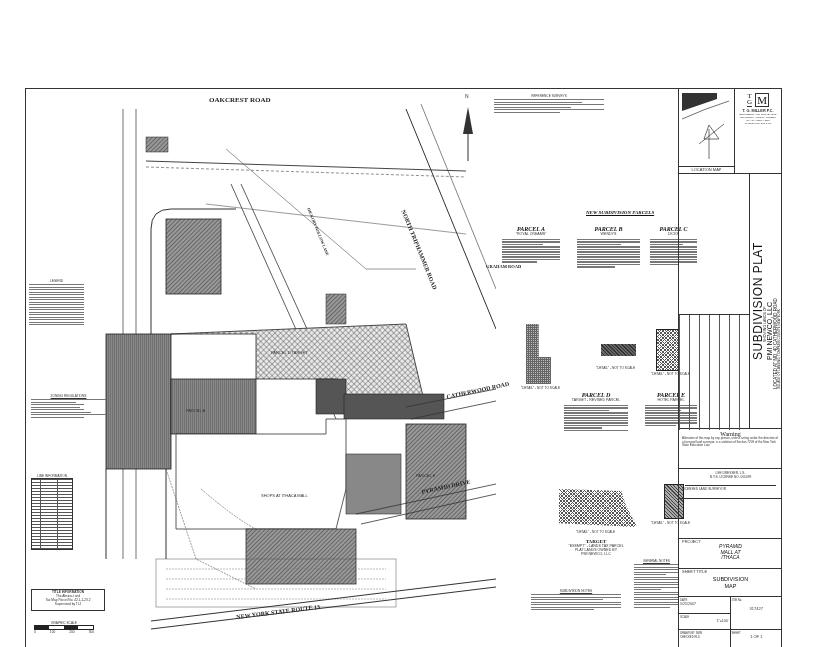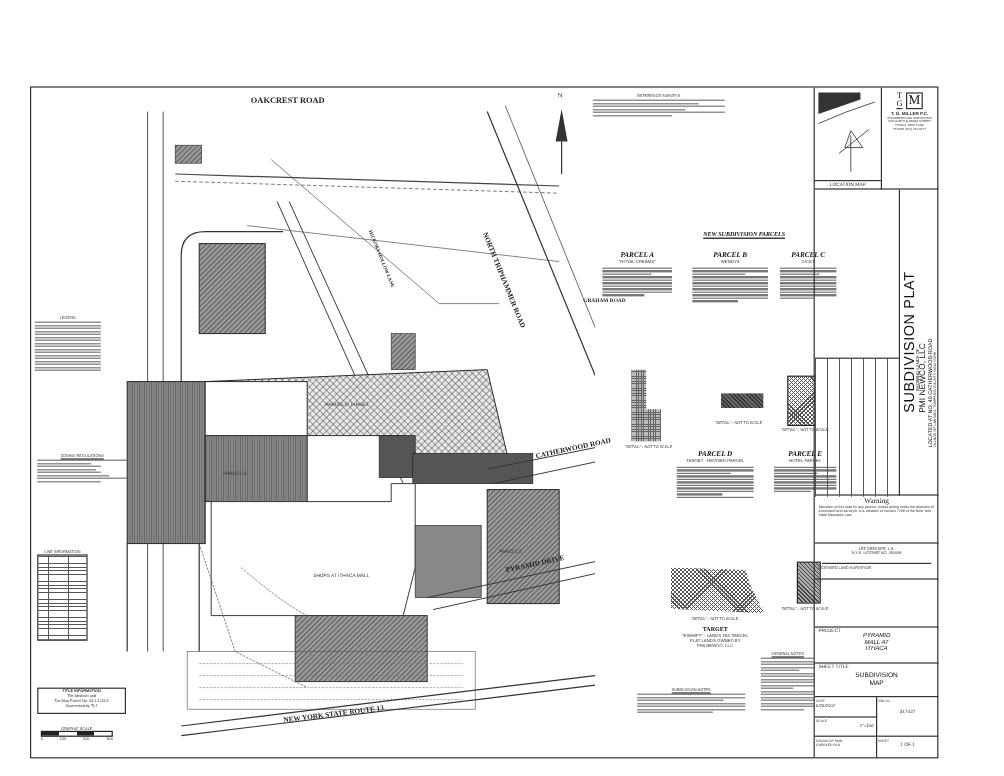--- a/index.html
+++ b/index.html
@@ -1,17 +1,17 @@
 <!DOCTYPE html>
 <html><head>
 <meta charset="utf-8">
 <style>
   html,body{margin:0;padding:0;background:#fff;}
   body{width:837px;height:647px;position:relative;overflow:hidden;font-family:"Liberation Sans",sans-serif;color:#111;}
-  .sheet{position:absolute;left:25px;top:72px;width:757px;height:560px;border:1.5px solid #333;box-sizing:border-box;background:#fff;}
+  .sheet{position:absolute;left:25px;top:88px;width:757px;height:560px;border:1.5px solid #333;box-sizing:border-box;background:#fff;}
   .abs{position:absolute;}
   .tiny{font-size:3.2px;line-height:4px;color:#333;white-space:nowrap;}
   .lbl{font-family:"Liberation Serif",serif;font-weight:bold;color:#222;white-space:nowrap;}
   .titleblock{position:absolute;left:652px;top:0;width:103px;height:558px;border-left:1px solid #333;}
   .tb-sec{position:absolute;left:0;width:103px;border-bottom:1px solid #333;box-sizing:border-box;}
   .vert{position:absolute;transform-origin:left top;transform:rotate(-90deg);white-space:nowrap;font-family:"Liberation Sans",sans-serif;}
   .parcel-head{text-align:center;font-family:"Liberation Serif",serif;font-style:italic;font-weight:bold;font-size:6px;}
   .parcel-sub{text-align:center;font-size:3.6px;color:#333;}
   .textlines div{height:1.2px;background:#777;margin:1.3px 0;}
   .hatch{background-image:repeating-linear-gradient(45deg,#555 0 0.7px,transparent 0.7px 2.4px),repeating-linear-gradient(-45deg,#555 0 0.7px,transparent 0.7px 2.4px);}

